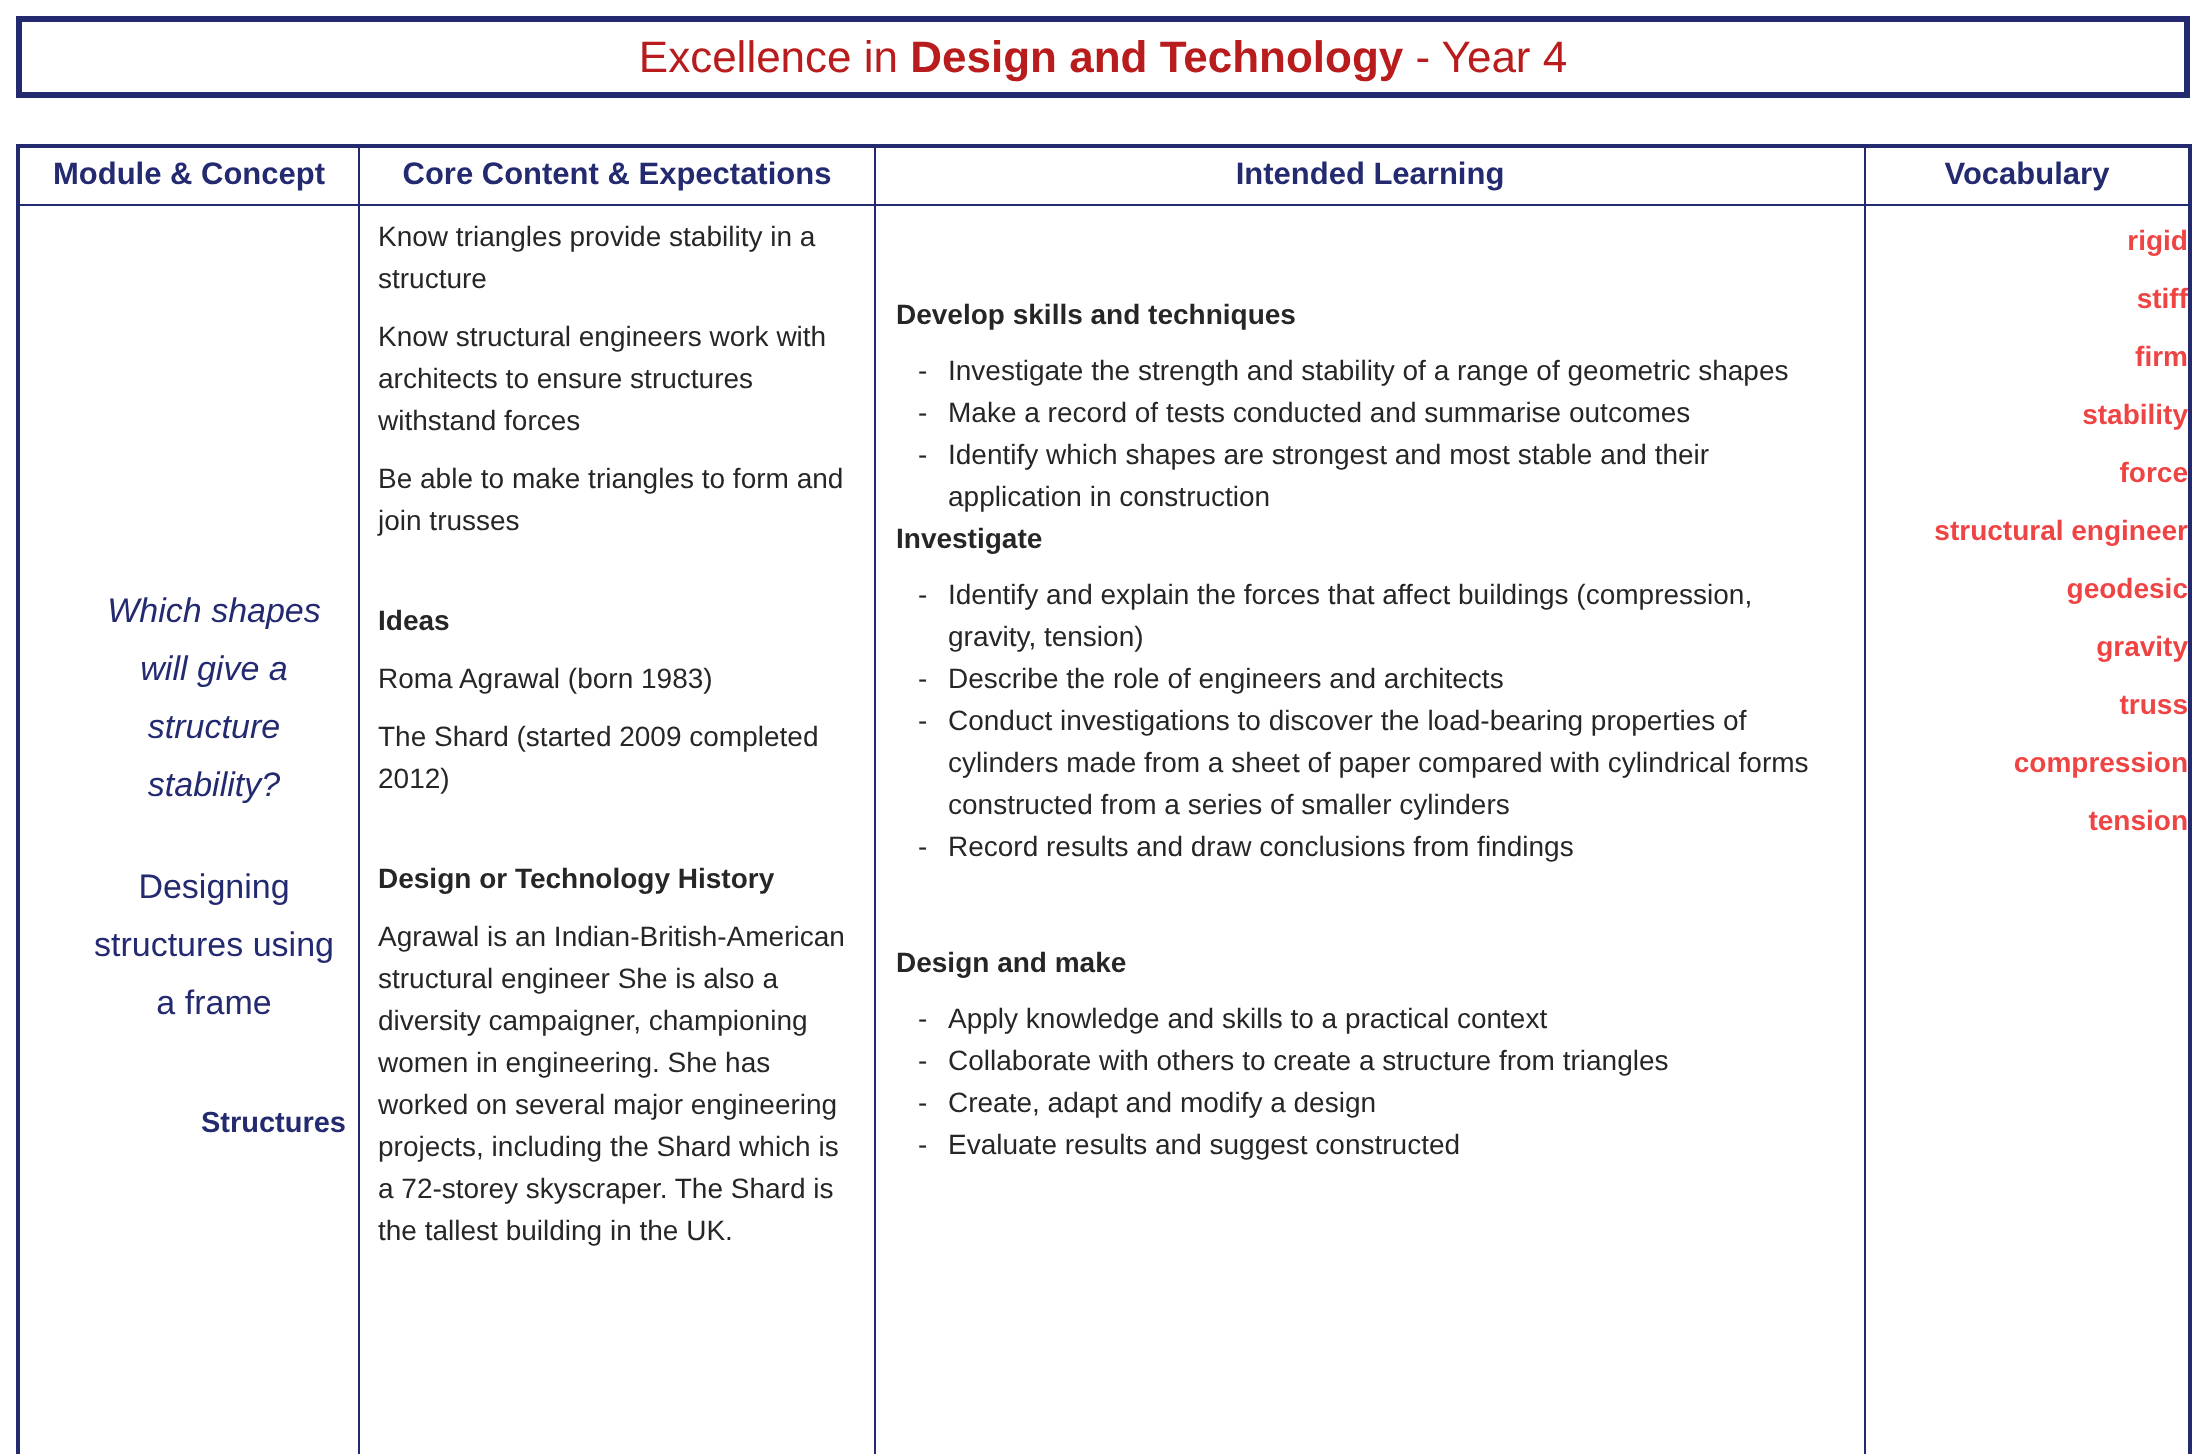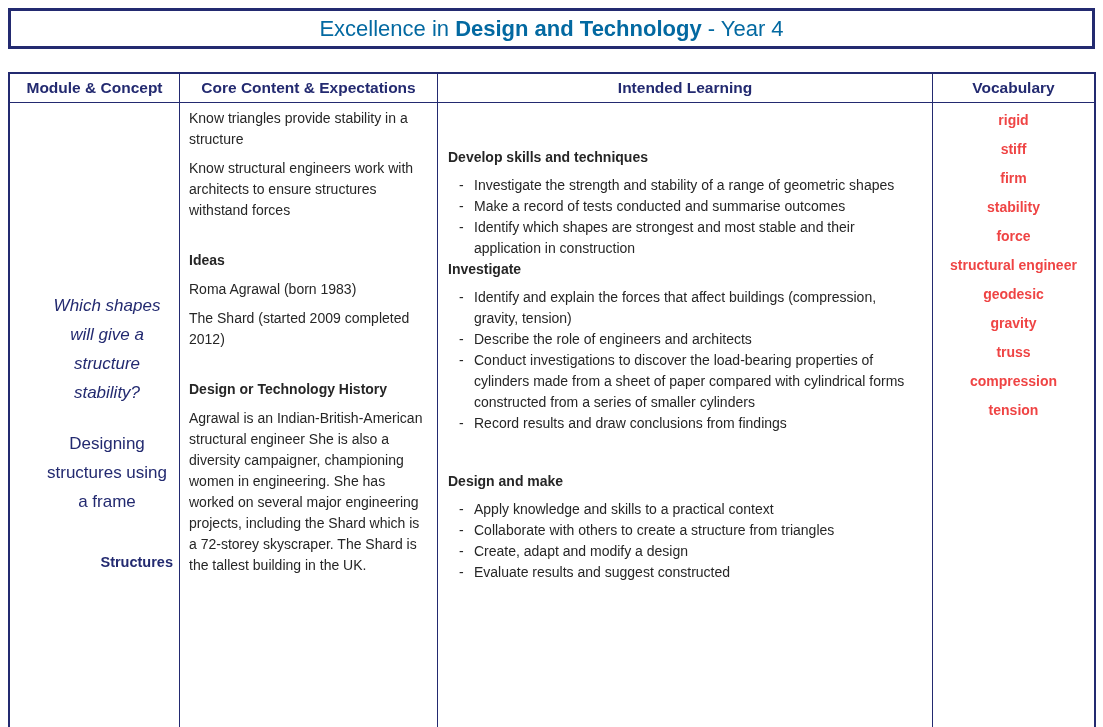--- a/index.html
+++ b/index.html
@@ -21,42 +21,42 @@
   
   .banner {
     position: absolute;
     left: 8px; top: 8px;
     width: 1087px; height: 41px;
     border: 3px solid #232a70;
     box-sizing: border-box;
     display: flex;
     align-items: center;
     justify-content: center;
-    color: #0369a1;
+    color: #b91c1c;
     font-size: 22px;
     white-space: pre;
   }
   .banner .b { font-weight: bold; }
   
   .tbl {
     position: absolute;
     left: 8px; top: 72px;
     width: 1088px; height: 688px;
     border: 2px solid #232a70;
     box-sizing: border-box;
     display: grid;
     grid-template-columns: 170px 258px 495px 1fr;
     grid-template-rows: 29px 1fr;
   }
   .cell {
     border-right: 1px solid #232a70;
     box-sizing: border-box;
     overflow: hidden;
   }
-  .cell.last { border-right: none; }
+  .cell.last { border-right: none; text-align: right; }
   .hcell {
     border-bottom: 1px solid #232a70;
     display: flex;
     align-items: center;
     justify-content: center;
     color: #232a70;
     font-weight: bold;
     font-size: 15.5px;
   }
   
@@ -150,20 +150,21 @@
 
     <div class="cell module-cell">
       <div class="module-question">Which shapes will give a structure stability?</div>
       <div class="module-subtitle">Designing structures using a frame</div>
       <div class="module-topic">Structures</div>
     </div>
 
     <div class="cell core-cell">
       <p>Know triangles provide stability in a structure</p>
       <p>Know structural engineers work with architects to ensure structures withstand forces</p>
+      <p>Be able to make triangles to form and join trusses</p>
       <p class="hd">Ideas</p>
       <p>Roma Agrawal (born 1983)</p>
       <p>The Shard (started 2009 completed 2012)</p>
       <p class="hd">Design or Technology History</p>
       <p>Agrawal is an Indian-British-American structural engineer She is also a diversity campaigner, championing women in engineering.  She has worked on several major engineering projects, including the Shard which is a 72-storey skyscraper. The Shard is the tallest building in the UK.</p>
     </div>
 
     <div class="cell il-cell">
       <div class="il-section il-section2">
         <p class="il-heading">Develop skills and techniques</p>

